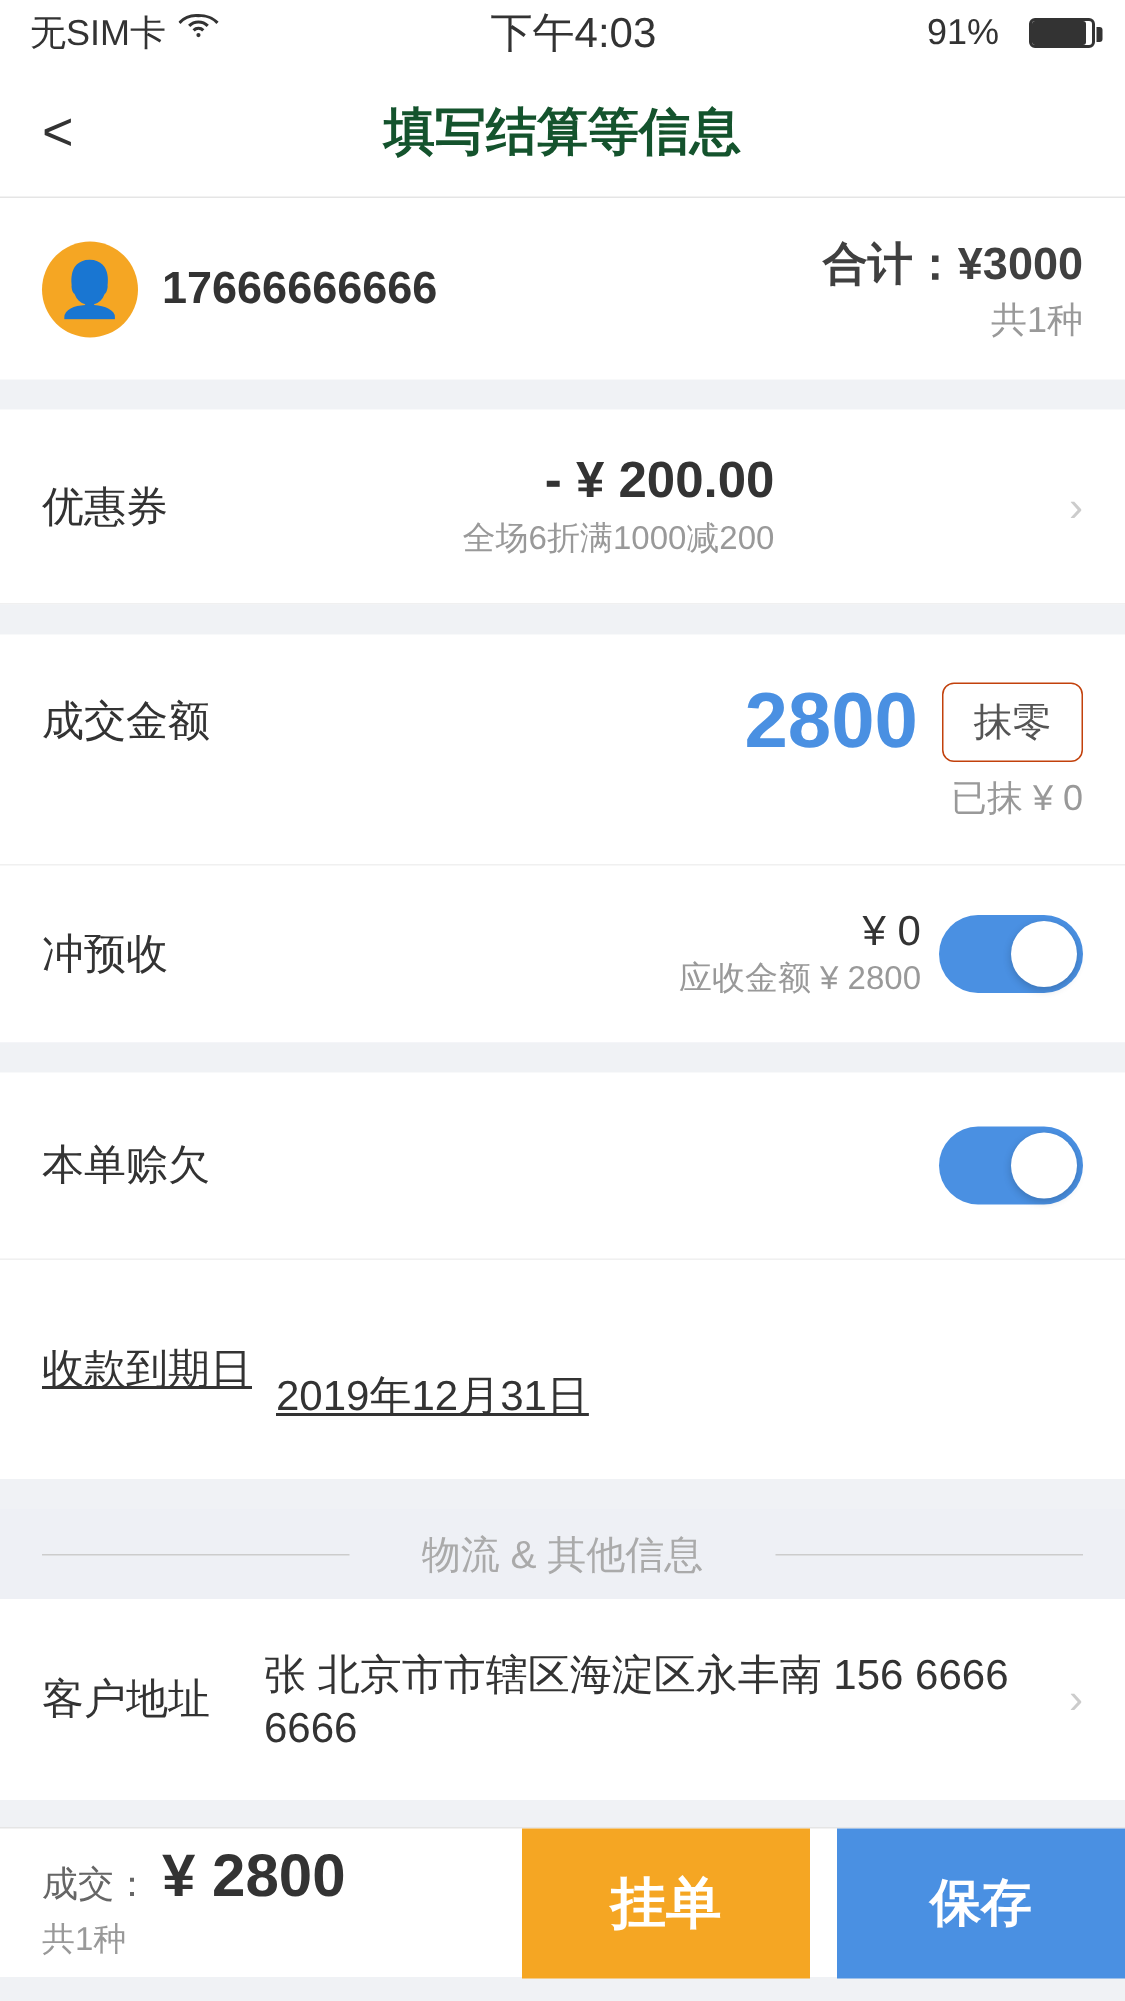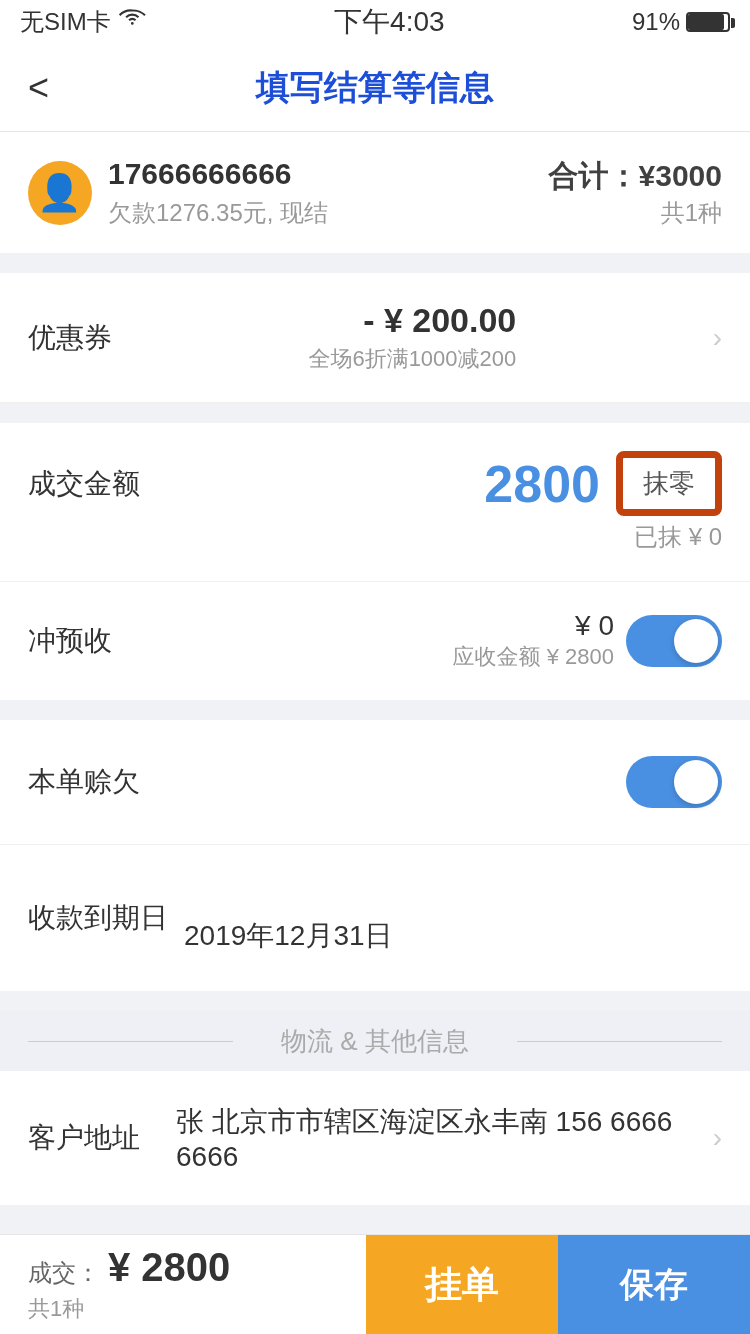--- a/index.html
+++ b/index.html
@@ -20,21 +20,21 @@
       background: #fff;
       display: flex;
       align-items: center;
       justify-content: space-between;
       padding: 0 20px;
       font-size: 24px;
       color: #333;
     }
     .status-left { display: flex; align-items: center; gap: 8px; }
     .status-center { font-size: 28px; font-weight: 500; }
-    .status-right { display: flex; align-items: center; gap: 6px; }
+    .status-right { display: flex; align-items: center; gap: 20px; }
     .battery {
       width: 44px; height: 20px; border: 2px solid #333; border-radius: 4px;
       position: relative; display: inline-flex; align-items: center;
     }
     .battery::after {
       content: ''; position: absolute; right: -7px; top: 4px;
       width: 4px; height: 10px; background: #333; border-radius: 0 2px 2px 0;
     }
     .battery-fill {
       height: 100%; background: #333; border-radius: 2px; width: 91%;
@@ -54,21 +54,21 @@
     .header-back {
       position: absolute;
       left: 28px;
       font-size: 36px;
       color: #333;
       cursor: pointer;
     }
     .header-title {
       font-size: 34px;
       font-weight: 600;
-      color: #1d4ed8;
+      color: #14532d;
     }
 
     
     .customer-card {
       background: #fff;
       padding: 24px 28px;
       display: flex;
       align-items: center;
       justify-content: space-between;
       margin-bottom: 20px;
@@ -114,21 +114,21 @@
     .amount-row {
       display: flex;
       align-items: center;
       justify-content: space-between;
       margin-bottom: 4px;
     }
     .amount-label { font-size: 28px; color: #333; }
     .amount-value-group { display: flex; align-items: center; gap: 16px; }
     .amount-big { font-size: 52px; font-weight: 600; color: #4a90e2; }
     .round-btn {
-      border: 7px solid #c2410c;
+      border: 1px solid #c2410c;
       border-radius: 8px;
       padding: 8px 20px;
       font-size: 26px;
       color: #555;
       background: #fff;
       cursor: pointer;
     }
     .amount-sub { font-size: 24px; color: #999; text-align: right; }
 
     
@@ -209,21 +209,21 @@
 
     
     .empty-space {
       height: 200px;
       background: #f0f2f5;
     }
 
     
     .footer {
       position: fixed;
-      bottom: 0;
+      bottom: 16px;
       width: 750px;
       height: 100px;
       background: #fff;
       display: flex;
       align-items: center;
       border-top: 1px solid #e5e5e5;
     }
     .footer-info {
       flex: 1;
       padding: 0 28px;
@@ -241,20 +241,21 @@
       display: flex; align-items: center; justify-content: center;
       font-size: 37px; color: #fff; font-weight: 600;
       cursor: pointer;
     }
     .footer-btn-save {
       width: 192px; height: 100px;
       background: #4a90e2;
       display: flex; align-items: center; justify-content: center;
       font-size: 34px; color: #fff; font-weight: 600;
       cursor: pointer;
+      margin-left: 18px;
     }
   </style>
 </head>
 <body>
 
 <div class="status-bar">
   <div class="status-left">
     <span>无SIM卡</span>
     <span>
       <svg width="28" height="22" viewBox="0 0 28 22">
@@ -276,21 +277,20 @@
   <span class="header-title">填写结算等信息</span>
 </div>
 
 <div class="customer-card">
   <div class="customer-left">
     <div class="avatar">
       <span class="avatar-icon">👤</span>
     </div>
     <div class="customer-info">
       <span class="customer-phone">17666666666</span>
-      <span class="customer-sub">欠款1276.35元, 现结</span>
     </div>
   </div>
   <div class="customer-right">
     <div class="total-amount">合计：¥3000</div>
     <div class="total-count">共1种</div>
   </div>
 </div>
 
 <div class="row">
   <span class="row-label">优惠券</span>
@@ -331,21 +331,21 @@
 
 <div class="divider-section"></div>
 
 <div class="single-toggle-row">
   <span style="font-size:28px;color:#333;">本单赊欠</span>
   <div class="toggle-switch">
     <div class="toggle-knob"></div>
   </div>
 </div>
 
-<div class="due-row" style="border-top:1px solid #f0f0f0;">
+<div class="due-row" style="border-top:1px solid #f0f0f0;text-decoration:underline;">
   <span class="due-label">收款到期日</span>
   <span class="due-value">2019年12月31日</span>
 </div>
 
 <div class="divider-section"></div>
 
 <div class="section-divider">
   <div class="divider-line"></div>
   <span class="divider-text">物流 &amp; 其他信息</span>
   <div class="divider-line"></div>

